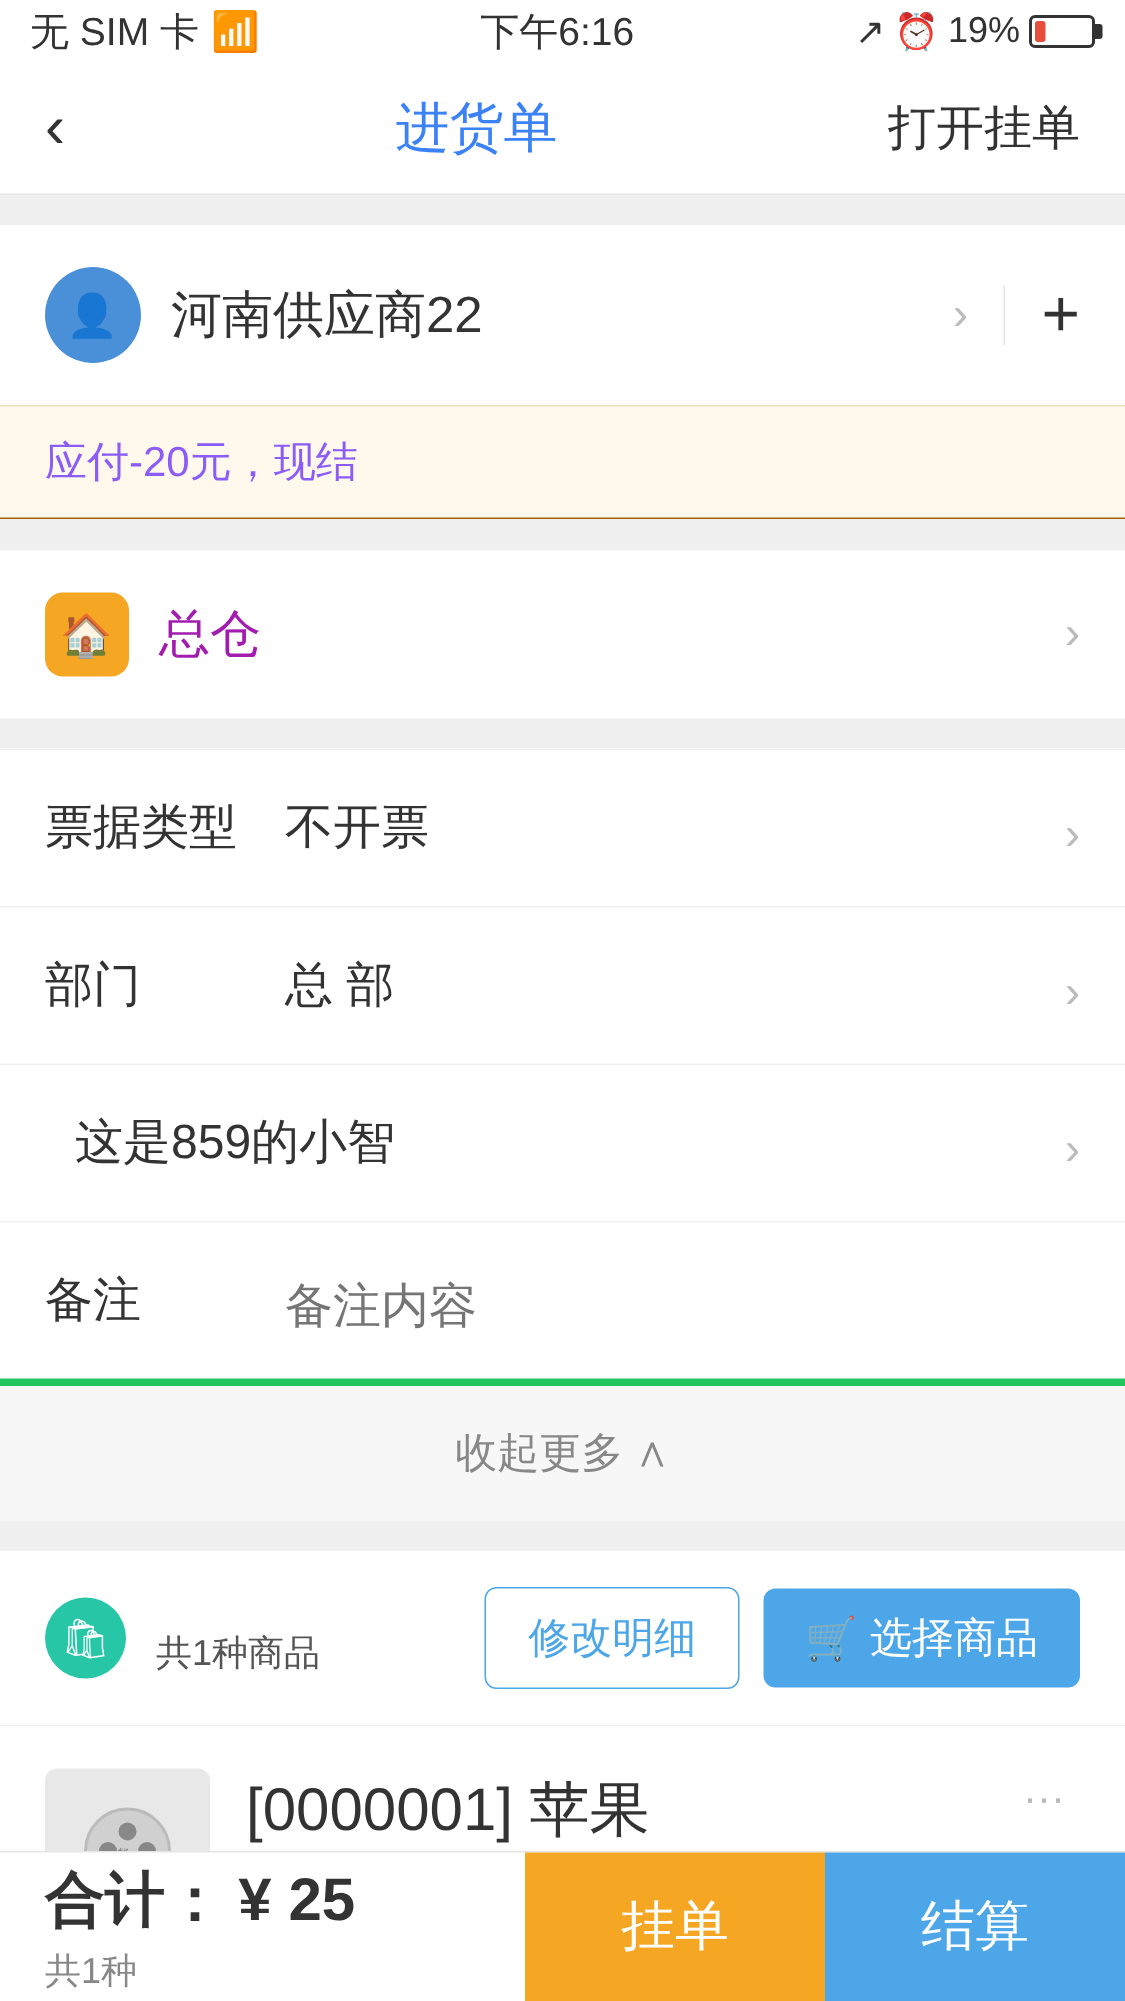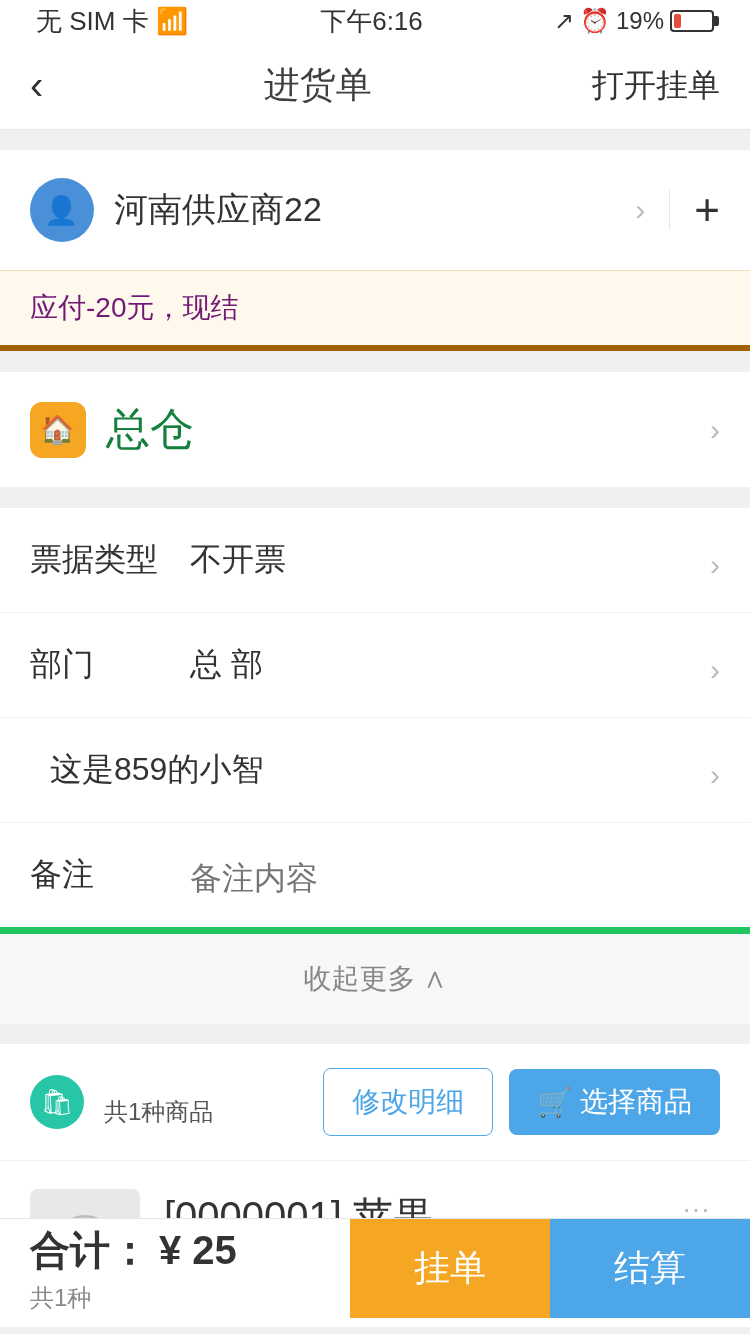--- a/index.html
+++ b/index.html
@@ -13,21 +13,21 @@
       color: #333;
     }
 
     
     .status-bar {
       background: #fff;
       height: 42px;
       display: flex;
       align-items: center;
       justify-content: space-between;
-      padding: 0 36px;
+      padding: 0 20px;
       font-size: 26px;
       color: #333;
     }
     .status-left { display: flex; align-items: center; gap: 8px; }
     .status-center { font-weight: 500; }
     .status-right { display: flex; align-items: center; gap: 6px; font-size: 24px; }
     .battery-icon {
       width: 44px; height: 22px;
       border: 2px solid #333;
       border-radius: 4px;
@@ -58,21 +58,21 @@
     .nav-bar {
       background: #fff;
       height: 88px;
       display: flex;
       align-items: center;
       justify-content: space-between;
       padding: 0 30px;
       border-bottom: 1px solid #e5e5e5;
     }
     .nav-back { font-size: 40px; color: #333; cursor: pointer; }
-    .nav-title { font-size: 36px; font-weight: 500; color: #404040; }
+    .nav-title { font-size: 36px; font-weight: 500; color: #3b82f6; }
     .nav-action { font-size: 32px; color: #333; cursor: pointer; }
 
     
     .section-divider {
       height: 20px;
       background: #f0f0f0;
     }
 
     
     .card {
@@ -105,44 +105,44 @@
       background: #e5e5e5;
       margin: 0 24px;
     }
     .add-btn { font-size: 44px; color: #333; cursor: pointer; line-height: 1; }
 
     
     .notice-banner {
       background: #fff8ec;
       padding: 18px 30px;
       font-size: 28px;
-      color: #701a75;
+      color: #8b5cf6;
       border-top: 1px solid #f0e0c0;
-      border-bottom: 6px solid #a16207;
+      border-bottom: 1px solid #a16207;
     }
 
     
     .warehouse-row {
       display: flex;
       align-items: center;
       padding: 28px 30px;
       background: #fff;
       border-top: 1px solid #f0f0f0;
     }
     .warehouse-icon {
       width: 56px; height: 56px;
       border-radius: 12px;
       background: #f5a623;
       display: flex; align-items: center; justify-content: center;
       color: #fff;
       font-size: 28px;
       margin-right: 20px;
       flex-shrink: 0;
     }
-    .warehouse-name { flex: 1; font-size: 44px; color: #15803d; }
+    .warehouse-name { flex: 1; font-size: 34px; color: #a21caf; }
 
     
     .form-row {
       display: flex;
       align-items: flex-end;
       padding: 30px 30px;
       background: #fff;
       border-top: 1px solid #f0f0f0;
     }
     .form-label {
@@ -167,21 +167,21 @@
     }
 
     
     .collapse-row {
       background: #f7f7f7;
       text-align: center;
       padding: 26px;
       font-size: 28px;
       color: #888;
       cursor: pointer;
-      border-top: 7px solid #22c55e;
+      border-top: 5px solid #22c55e;
     }
 
     
     .product-section {
       background: #fff;
       margin-top: 20px;
     }
     .product-header {
       display: flex;
       align-items: center;
@@ -246,21 +246,21 @@
     .product-more {
       color: #bbb;
       font-size: 28px;
       cursor: pointer;
       padding: 4px 10px;
     }
 
     
     .bottom-bar {
       position: fixed;
-      bottom: 16px;
+      bottom: 0;
       left: 0;
       width: 750px;
       height: 100px;
       display: flex;
       align-items: stretch;
       background: #fff;
       border-top: 1px solid #e5e5e5;
     }
     .bottom-total {
       flex: 1;

